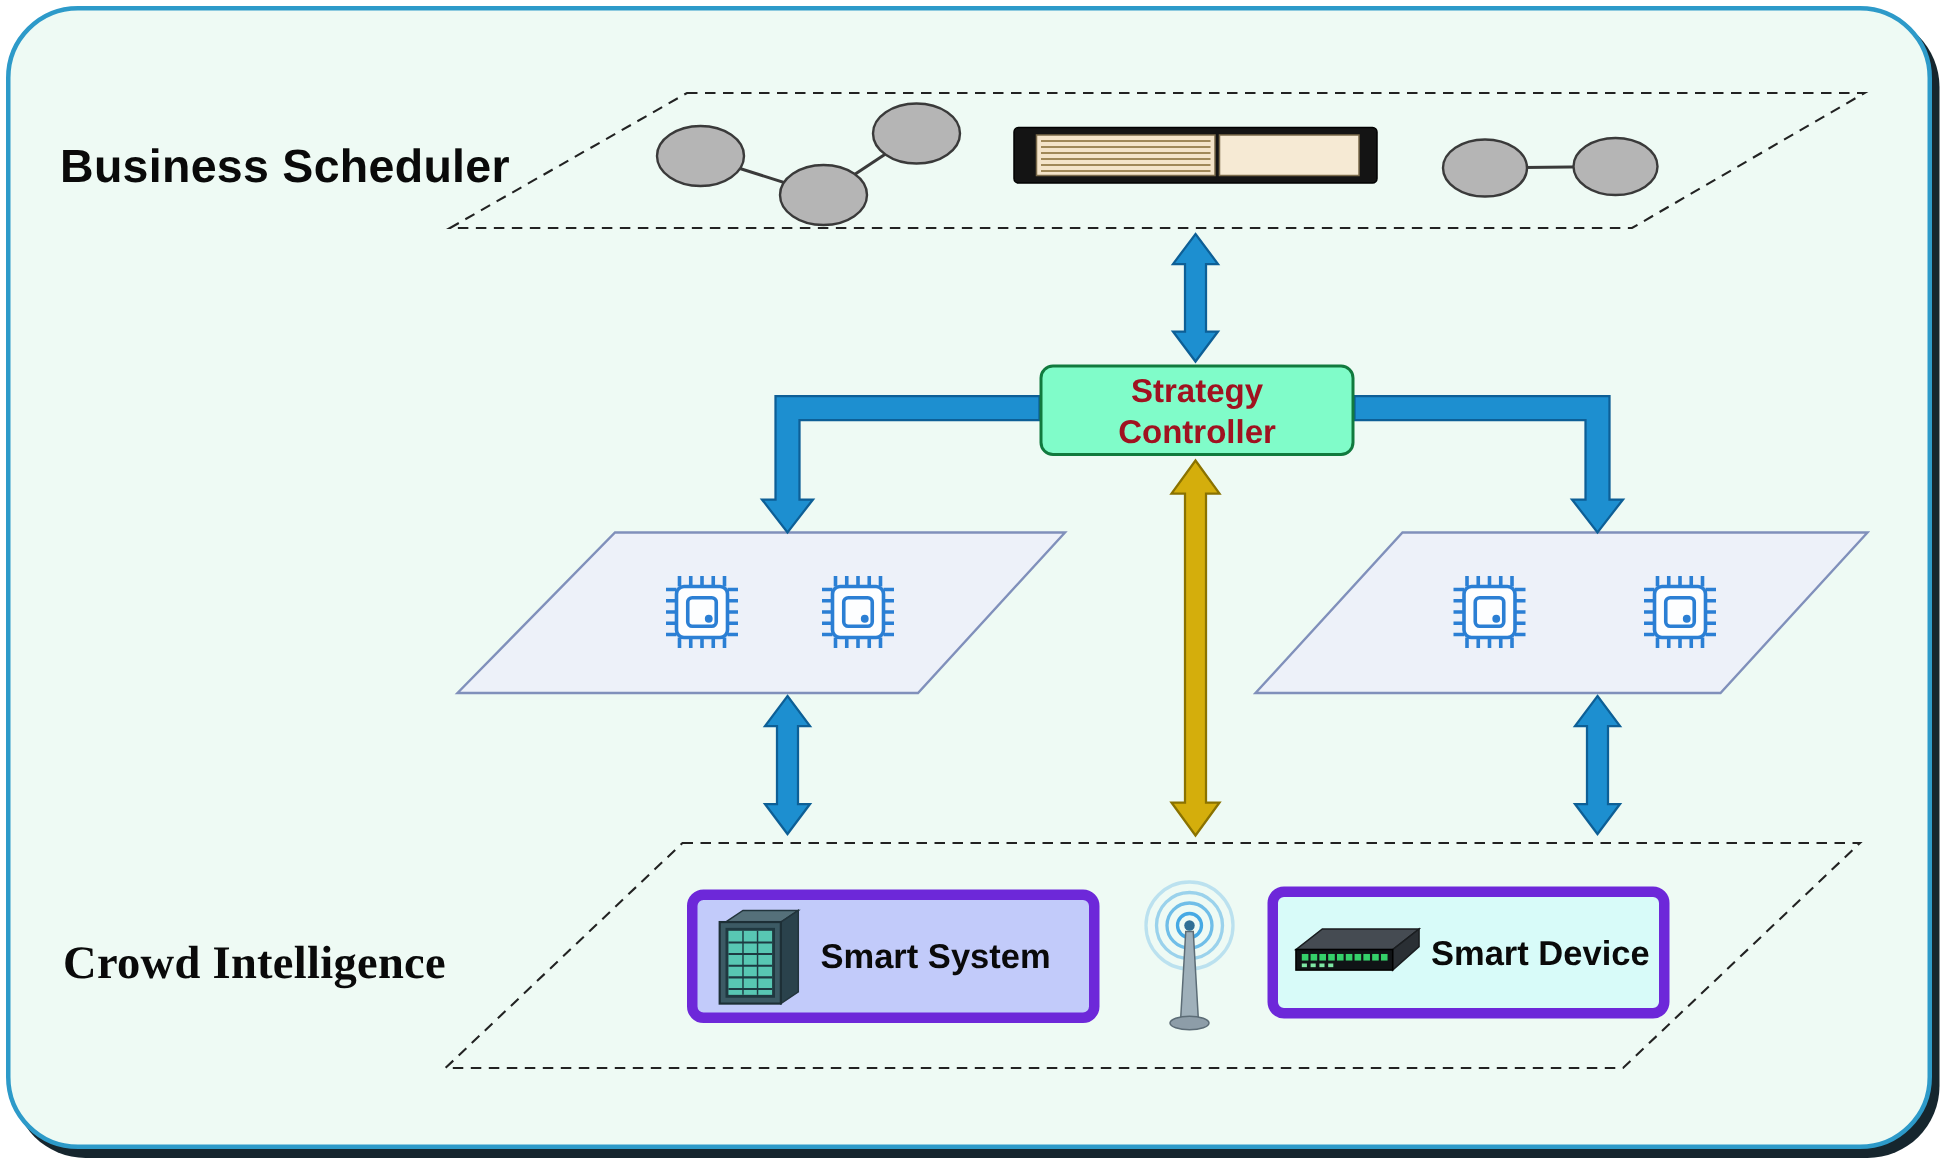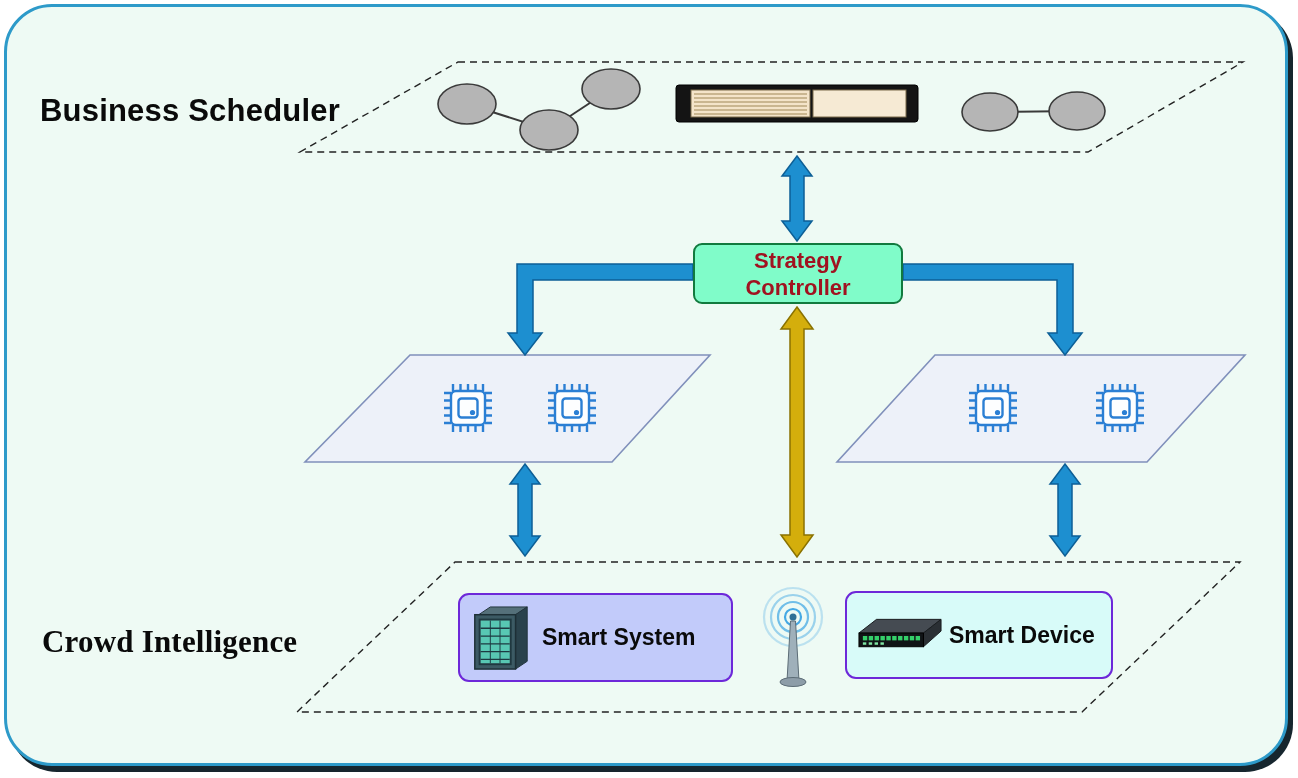--- a/index.html
+++ b/index.html
@@ -20,21 +20,21 @@
   #lbl-collab   { left:34px; top:395px; }
   #lbl-crowd    { left:42px; top:624px;font-family:Liberation Serif, serif; }
   .controller {
     position:absolute; left:693px; top:243px; width:210px; height:61px;
     background:#80fcc9; border:2.5px solid #117a3e; border-radius:9px;
     display:flex; flex-direction:column; justify-content:flex-end; align-items:center;
     font-weight:bold; font-size:22px; color:#a01220; line-height:1.22;
   }
   .smart-box {
     position:absolute; display:flex; align-items:center;
-    border:2px solid #6d28d9; border-radius:11px;
+    border:7px solid #6d28d9; border-radius:11px;
     font-weight:bold; font-size:23px; color:#0a0a0a; white-space:nowrap;
   }
   #smart-system { left:458px; top:593px; width:275px; height:89px; background:#c2cbfa; padding-left:12px; gap:12px; }
   #smart-device { left:845px; top:591px; width:268px; height:88px; background:#d8fbf9; padding-left:10px; gap:6px; }
 </style>
 </head>
 <body>
 
 <div class="stage">
   <div class="frame"></div>

